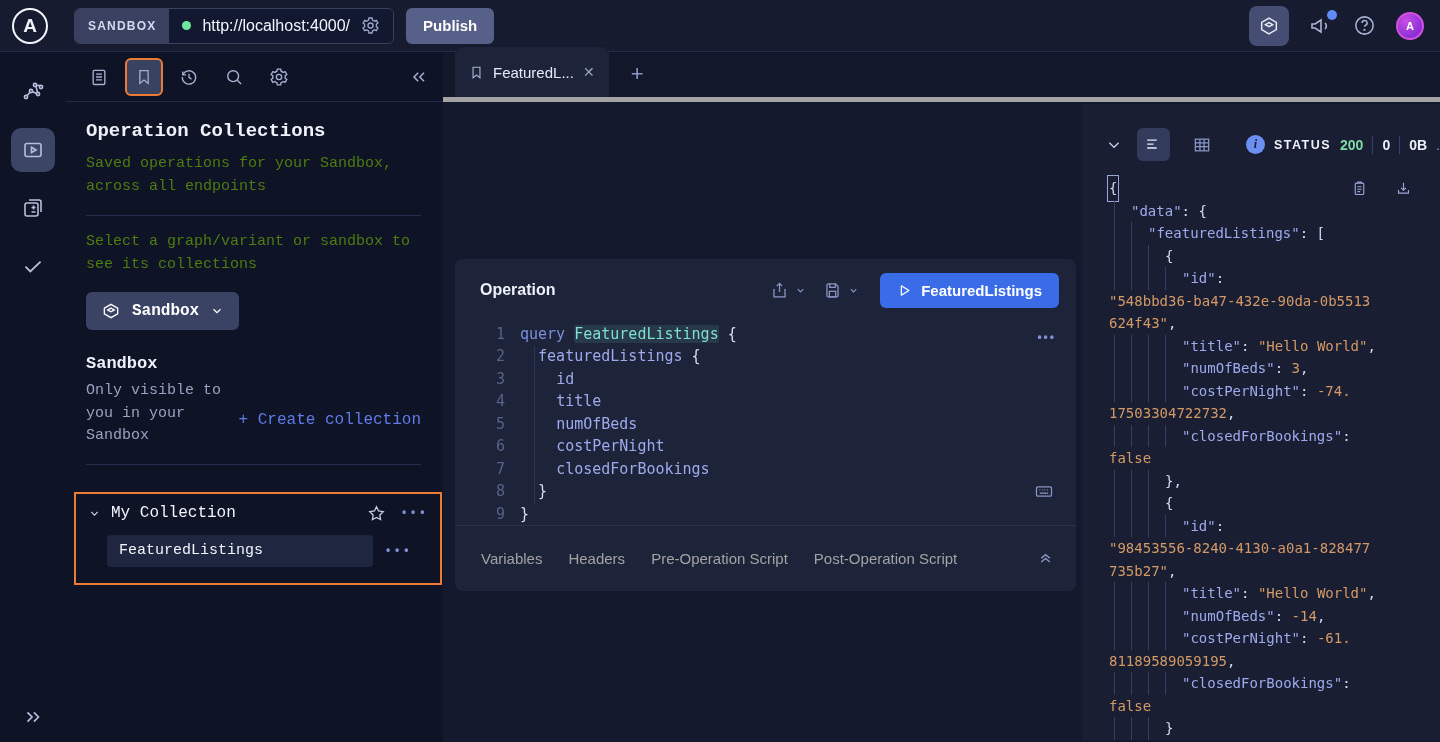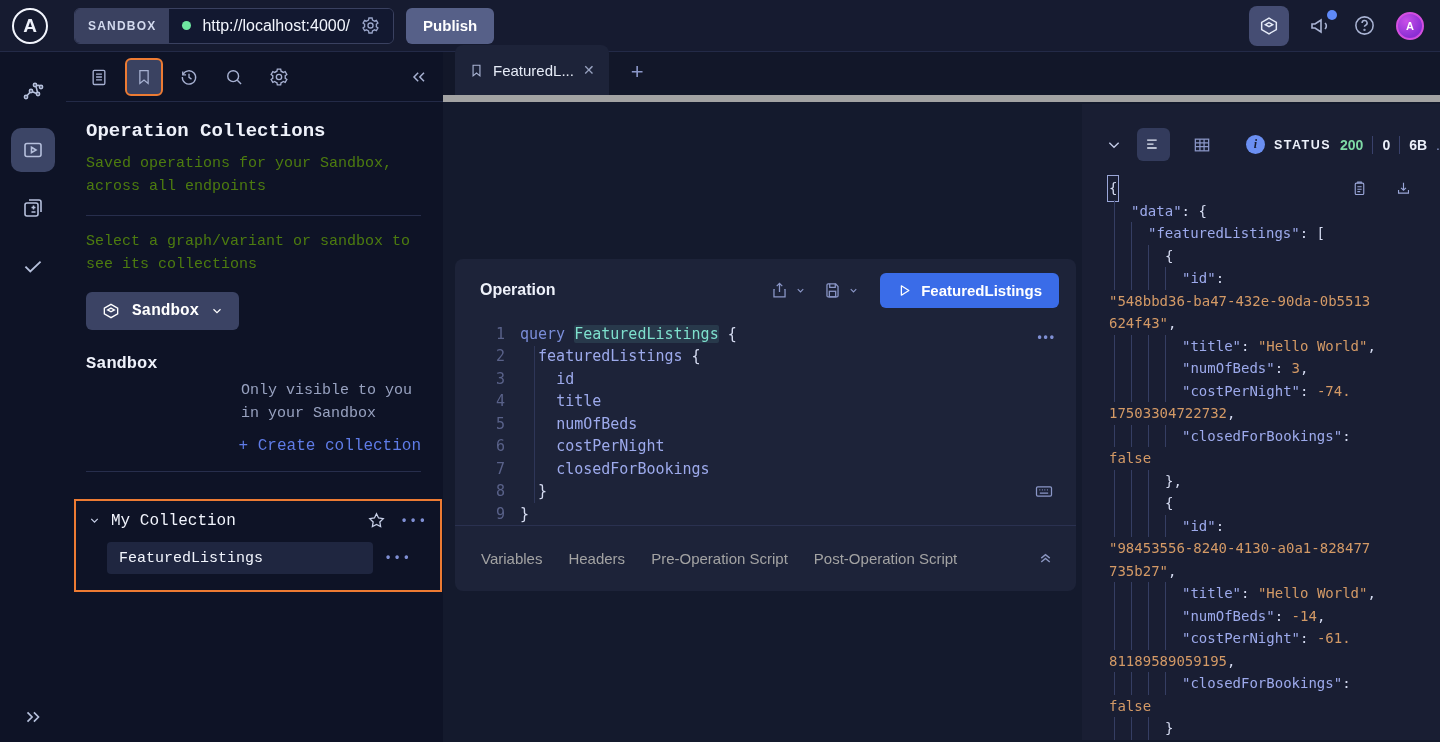--- a/index.html
+++ b/index.html
@@ -56,39 +56,39 @@
   .tool-icon.active { background:#3a4261; border:2px solid #ed7b33; }
   .collapse-left { margin-left:auto; color:#a7b1d2; }
   .panel-body { padding:18px 22px 0 20px; }
   .panel-title { font-size:19px; font-weight:bold; margin-bottom:10px; }
   .panel-sub { font-size:15px; color:#4d7c0f; line-height:1.55; }
   .hr { border:none; border-top:1px solid #272e4c; margin:16px 0 14px 0; }
   .graph-select { margin-top:16px; display:inline-flex; align-items:center; gap:11px;
                   background:#3b4364; border:none; border-radius:6px; color:#fff;
                   font-family:inherit; font-size:16px; font-weight:bold; padding:9px 15px; }
   .section-head { margin-top:24px; font-size:17px; font-weight:bold; }
-  .section-row { display:flex; align-items:flex-end; margin-top:7px;flex-direction:column; }
+  .section-row { display:flex; align-items:center; margin-top:7px; }
   .section-sub { font-size:15px; color:#98a2c0; line-height:1.5; width:180px; }
   .create-link { margin-left:auto; margin-top:12px; font-size:16px; color:#5f7ce8;
                  text-decoration:none; white-space:nowrap; }
   .collection-box { margin:13px 1px 0 8px; border:2px solid #ed7b33; padding:10px 12px 16px 12px; }
   .collection-row { display:flex; align-items:center; gap:10px; color:#c8d0e8; }
   .collection-name { font-size:16px; color:#f2f5fd; }
   .row-right { margin-left:auto; display:flex; align-items:center; gap:14px; }
   .dots { color:#7f8fd4; font-size:12px; letter-spacing:2px; font-weight:bold; }
   .op-item-row { display:flex; align-items:center; margin-top:12px; }
   .op-item { width:266px; height:32px; margin-left:19px; background:#1f2640;
              border-radius:4px; display:flex; align-items:center; padding:0 12px;
              font-size:15px; color:#f2f5fd; }
   .op-item-row .dots { margin-left:auto; margin-right:16px; }
 
   
   .main { flex:1; background:#141a2d; display:flex; flex-direction:column; min-width:0; }
   .tabs-row { height:50px; display:flex; align-items:flex-end; padding-left:12px;
-              border-bottom:7px solid #a3a3a3; background:#121729; }
+              border-bottom:5px solid #a3a3a3; background:#121729; }
   .tab { height:50px; background:#1d2339; border-radius:8px 8px 0 0; display:flex;
          align-items:center; gap:9px; padding:0 14px; }
   .tab-title { font-size:15px; color:#e6ebf7; }
   .tab-close { color:#98a2c0; font-size:14px; }
   .new-tab { color:#8b97c8; font-size:22px; margin:0 0 12px 22px; line-height:1; }
   .content-row { flex:1; display:flex; min-height:0;align-items:center; }
 
   
   .card { width:621px; flex:none; background:#1d2339; border-radius:8px;
           margin:11px 0 5px 12px; display:flex; flex-direction:column; min-height:0; }
@@ -408,21 +408,21 @@
                 <path d="M4 9.5h16M4 14h16M9.5 5v14M14.5 5v14"></path>
               </svg>
           </span>
           <span class="status-group">
             <span class="info-circle">i</span>
             <span class="status-label">STATUS</span>
             <span class="status-code">200</span>
             <span class="vsep"></span>
             <span class="metric">0</span>
             <span class="vsep"></span>
-            <span class="metric">6B</span>
+            <span class="metric">0B</span>
             <span class="trail">.</span>
           </span>
         </div>
         <div class="resp-body">
           <div class="resp-actions">
             <span>
               <svg width="17" height="17" viewBox="0 0 24 24" fill="none" stroke="currentColor" stroke-width="1.6">
                   <rect x="6" y="4.5" width="12" height="16" rx="1.5"></rect>
                   <path d="M9.5 4.5V3h5v1.5"></path>
                   <path d="M9 9.5h6M9 13h6M9 16.5h4"></path>

